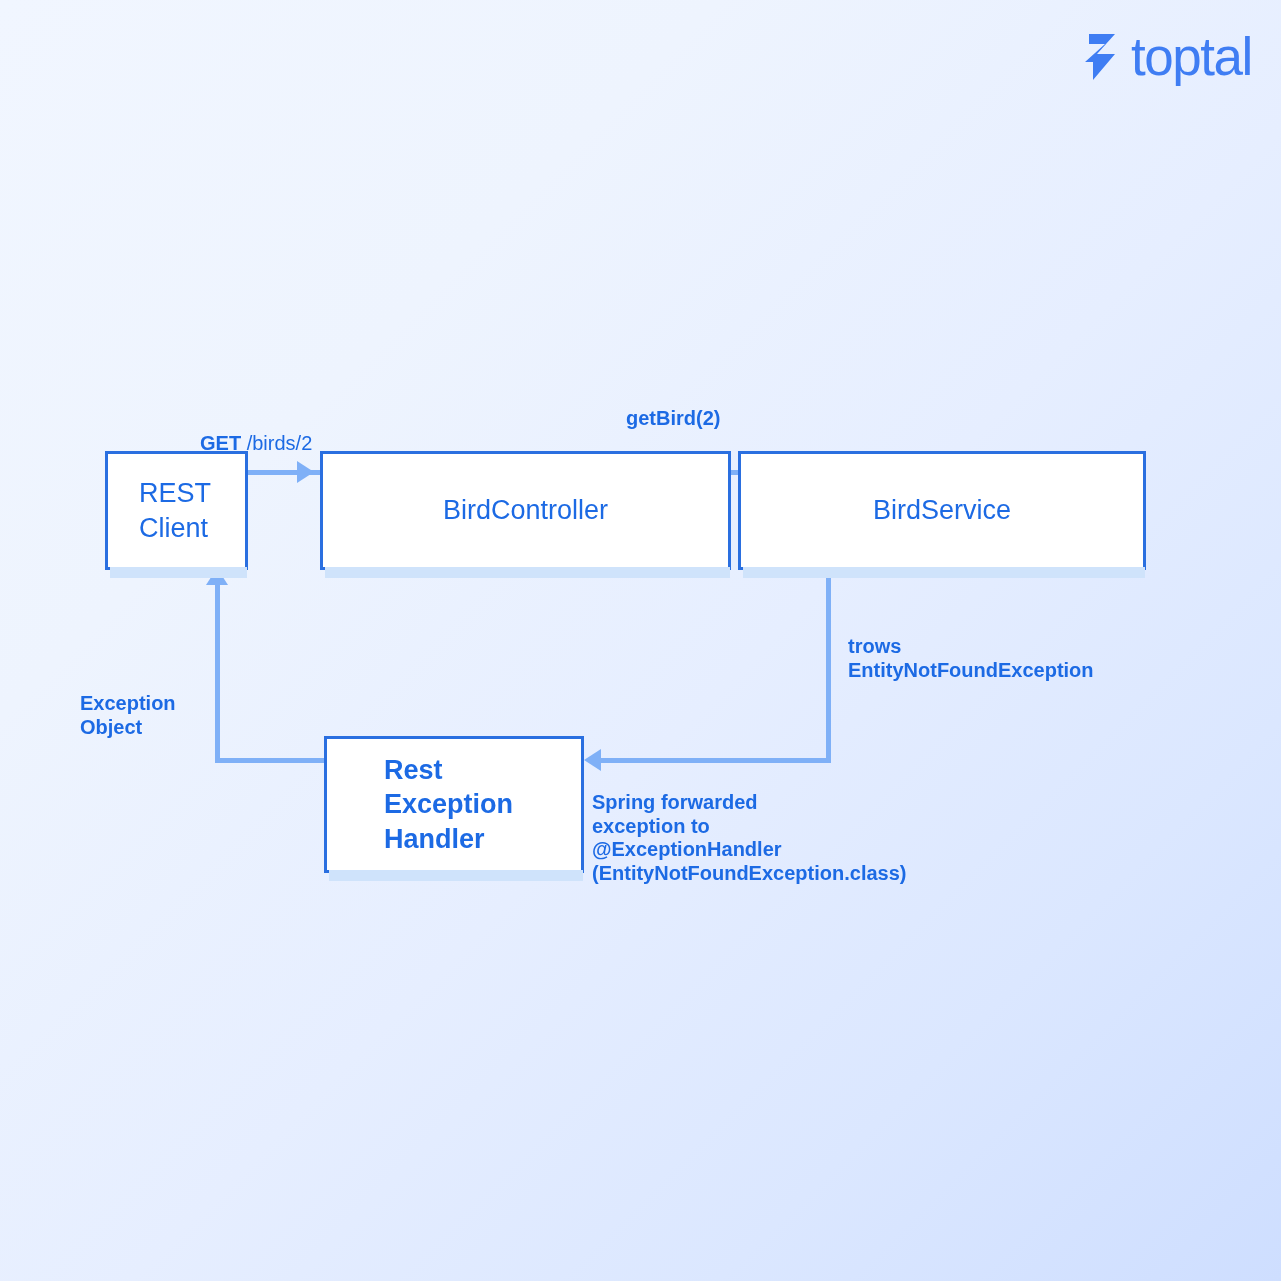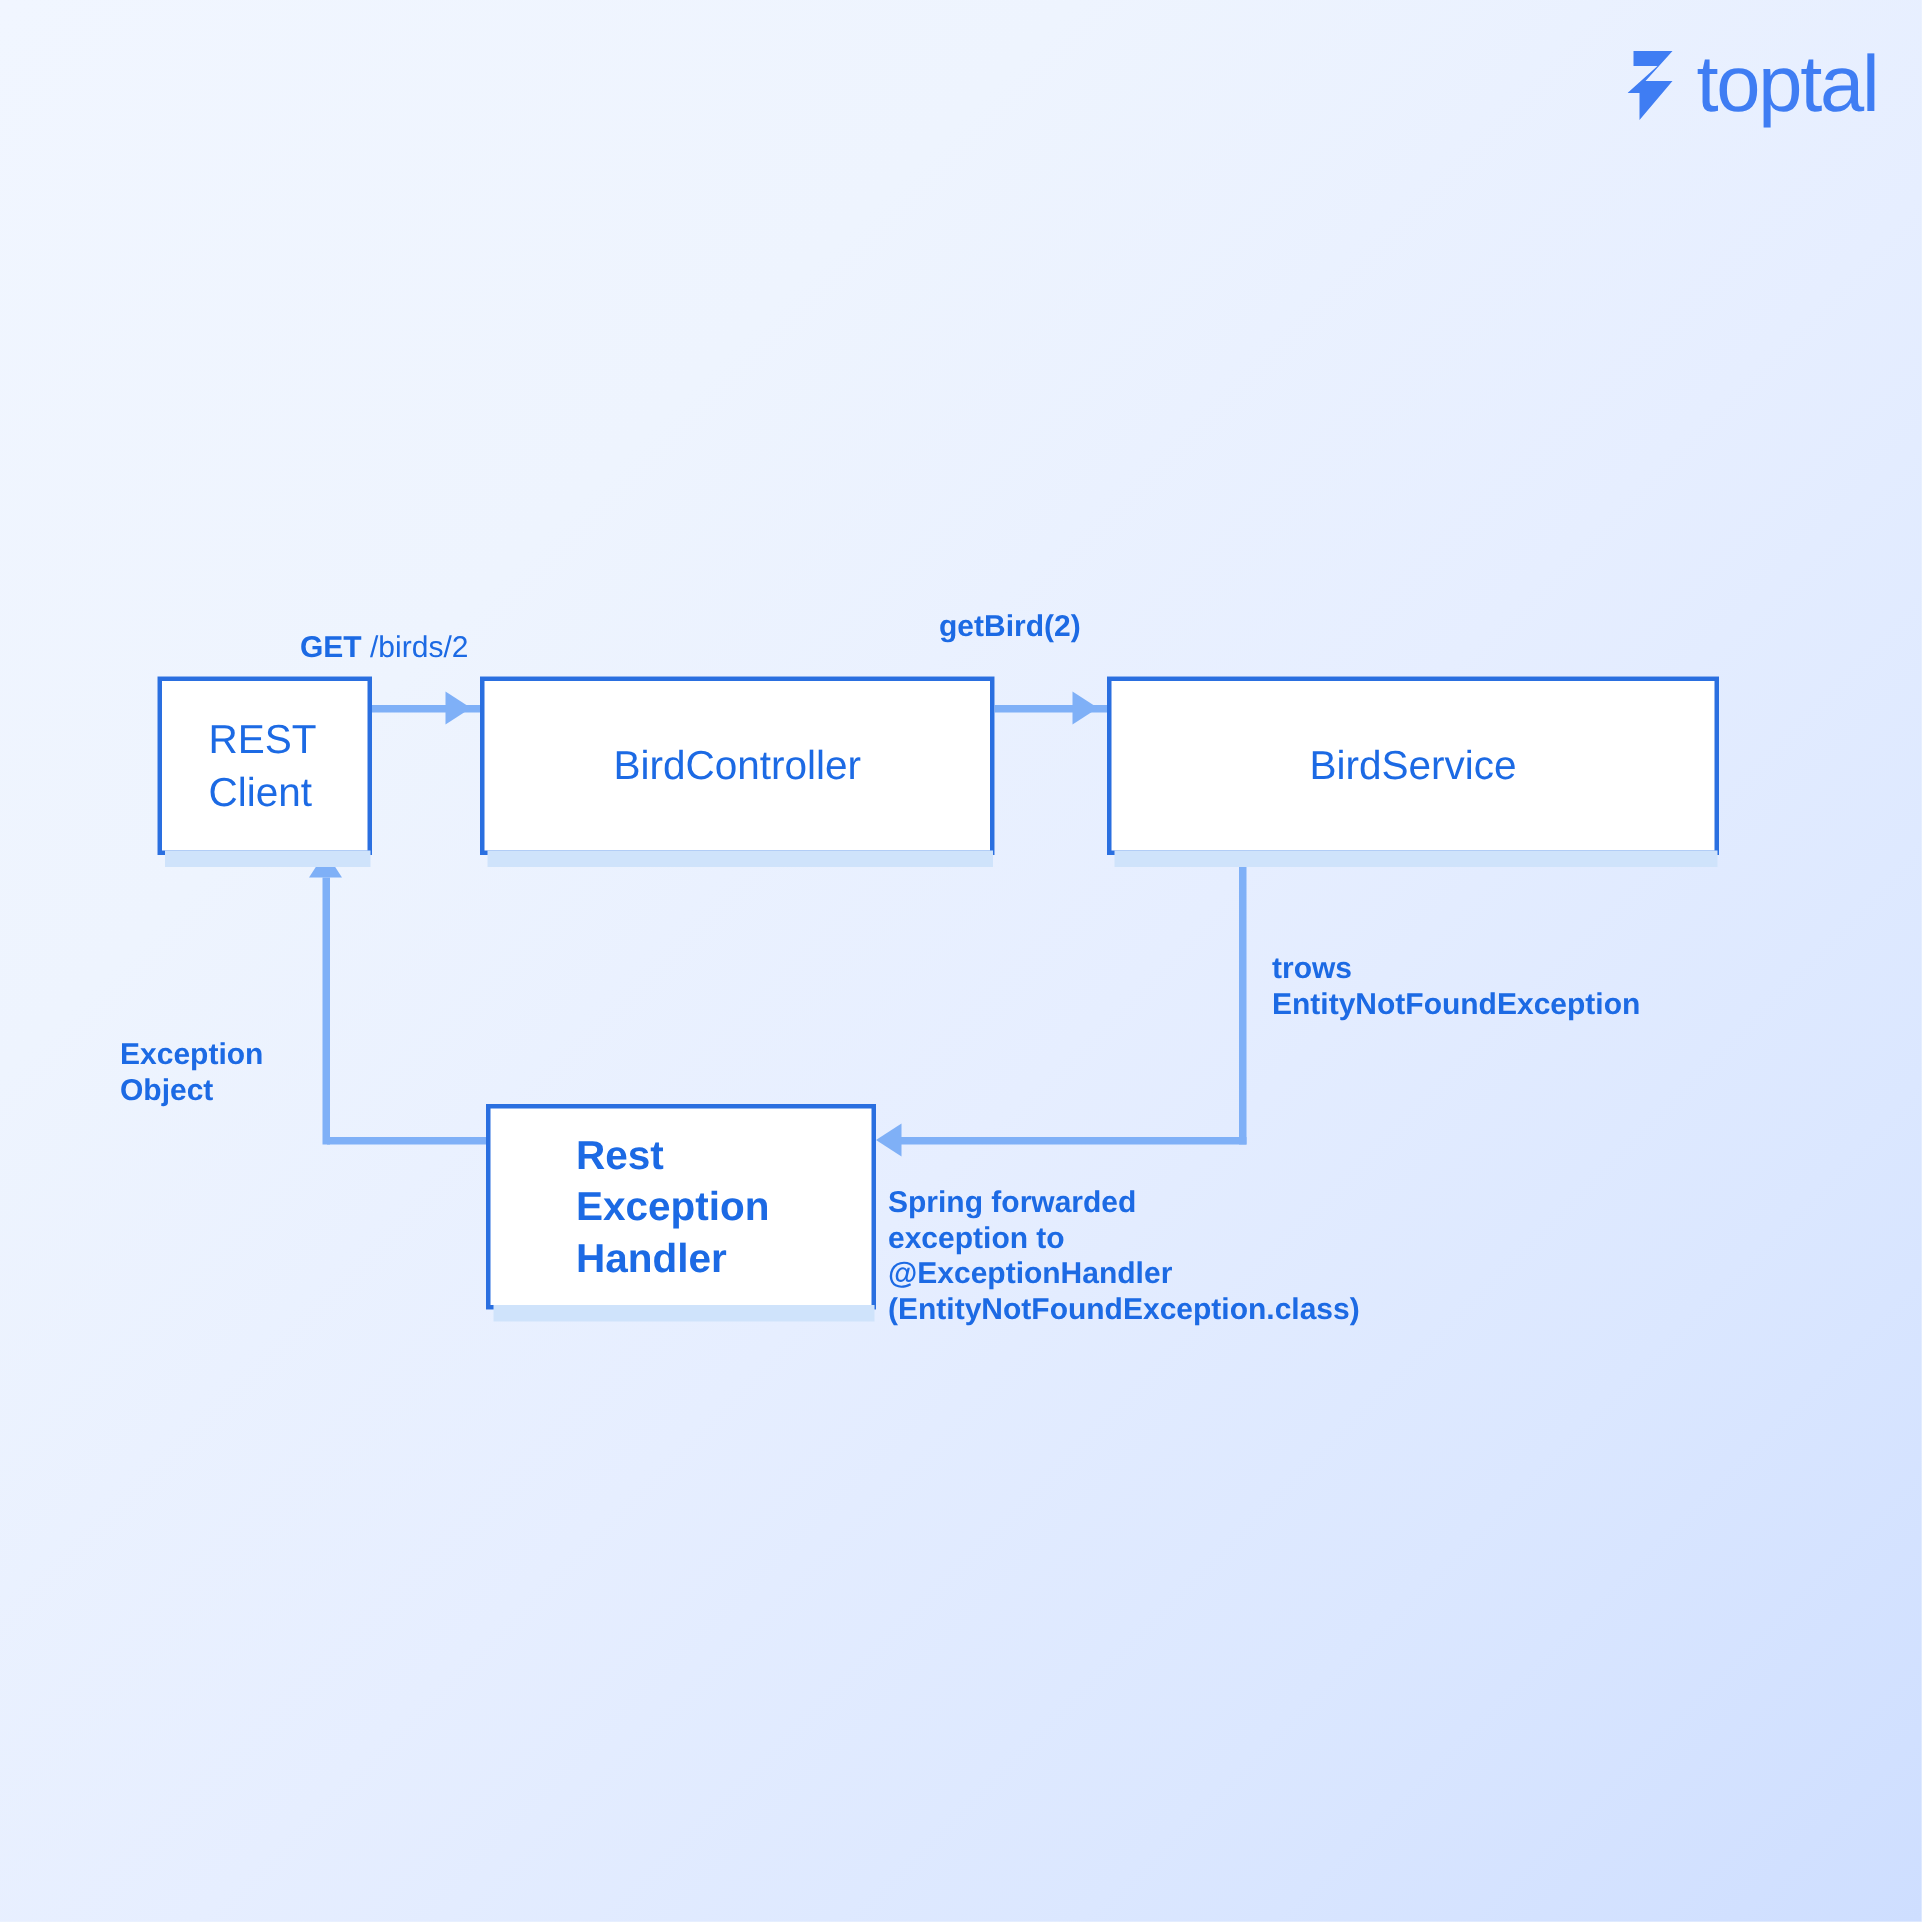--- a/index.html
+++ b/index.html
@@ -161,38 +161,38 @@
   <div class="conn h" style="left:218px; top:758px; width:110px;"></div>
   <div class="conn v" style="left:215px; top:585px; height:178px;"></div>
   <div class="arrowhead up" style="left:206px; top:568px;"></div>
 
   <div class="node" style="left:105px; top:451px; width:143px; height:119px;">
     <div class="node-shadow"></div>
     <div class="node-label stacked">REST
 Client</div>
   </div>
 
-  <div class="node" style="left:320px; top:451px; width:343px; height:119px;">
+  <div class="node" style="left:320px; top:451px; width:411px; height:119px;">
     <div class="node-shadow"></div>
     <div class="node-label centered">BirdController</div>
   </div>
 
   <div class="node" style="left:738px; top:451px; width:408px; height:119px;">
     <div class="node-shadow"></div>
     <div class="node-label centered">BirdService</div>
   </div>
 
   <div class="node" style="left:324px; top:736px; width:260px; height:137px;">
     <div class="node-shadow"></div>
     <div class="node-label left">Rest
 Exception
 Handler</div>
   </div>
 
-  <div class="edge-label bold" style="left:200px; top:396px;">
+  <div class="edge-label bold" style="left:200px; top:407px;">
     <span>GET</span><span class="light"> /birds/2</span>
   </div>
 
   <div class="edge-label bold" style="left:626px; top:406px;">getBird(2)</div>
 
   <div class="edge-label bold" style="left:848px; top:634px;">trows
 EntityNotFoundException</div>
 
   <div class="edge-label block" style="left:592px; top:791px;">Spring forwarded
 exception to

